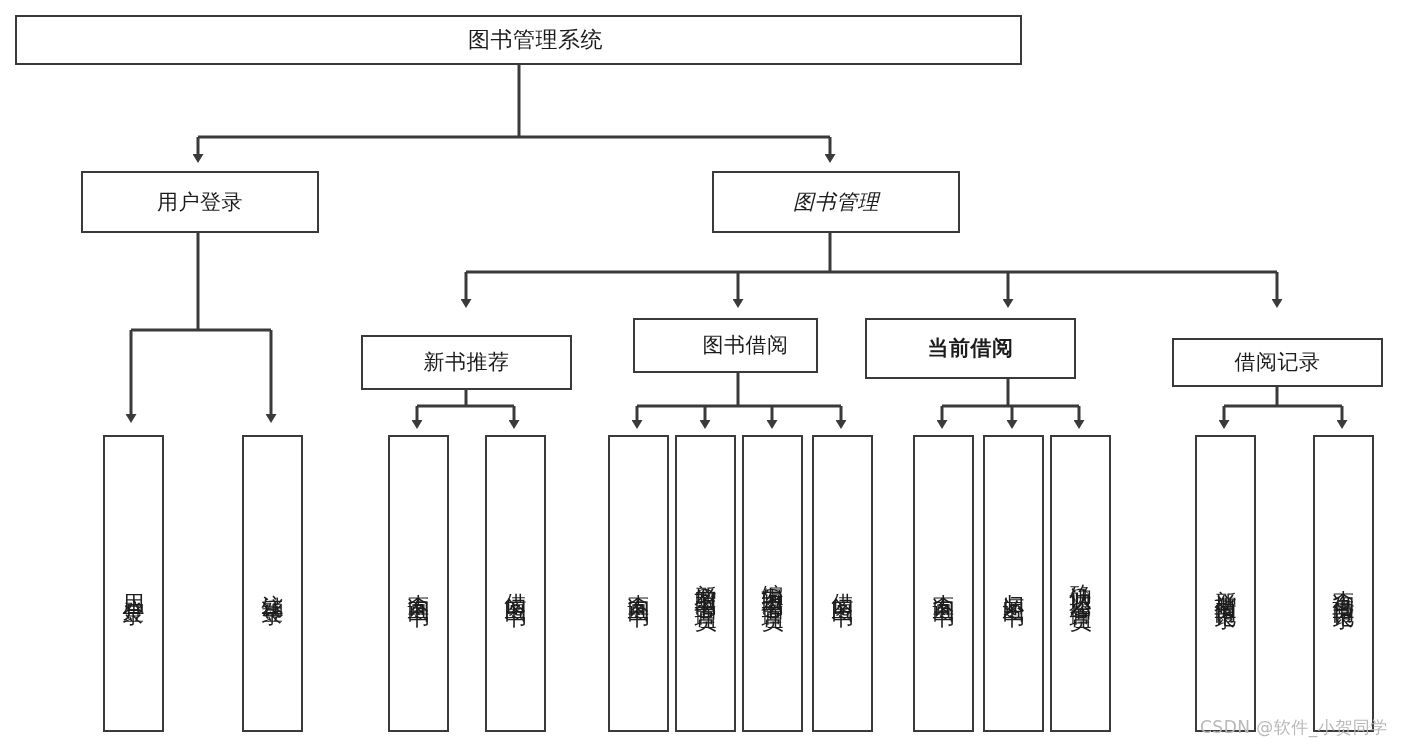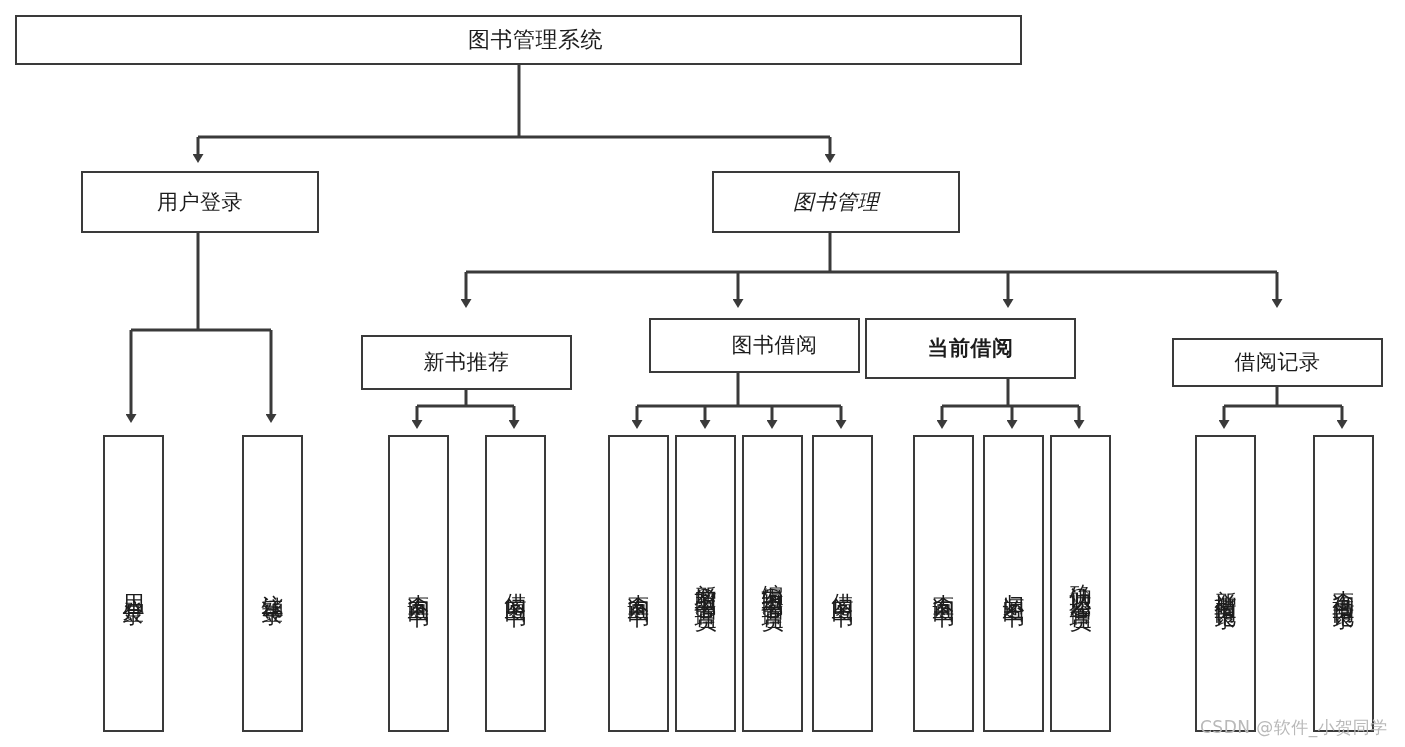--- a/index.html
+++ b/index.html
@@ -137,21 +137,21 @@
   </div>
 
   <div class="node horiz" style="left:712px; top:171px; width:248px; height:62px;font-style:italic;">
     <span class="label">图书管理</span>
   </div>
 
   <div class="node horiz" style="left:361px; top:318px; width:211px; height:55px;margin-top:17px;">
     <span class="label">新书推荐</span>
   </div>
 
-  <div class="node horiz" style="left:649px; top:318px; width:211px; height:55px;padding-left:40px;">
+  <div class="node horiz" style="left:633px; top:318px; width:185px; height:55px;padding-left:40px;">
     <span class="label">图书借阅</span>
   </div>
 
   <div class="node horiz" style="left:865px; top:318px; width:211px; height:61px;font-weight:bold;">
     <span class="label">当前借阅</span>
   </div>
 
   <div class="node horiz" style="left:1172px; top:318px; width:211px; height:49px;margin-top:20px;">
     <span class="label">借阅记录</span>
   </div>

